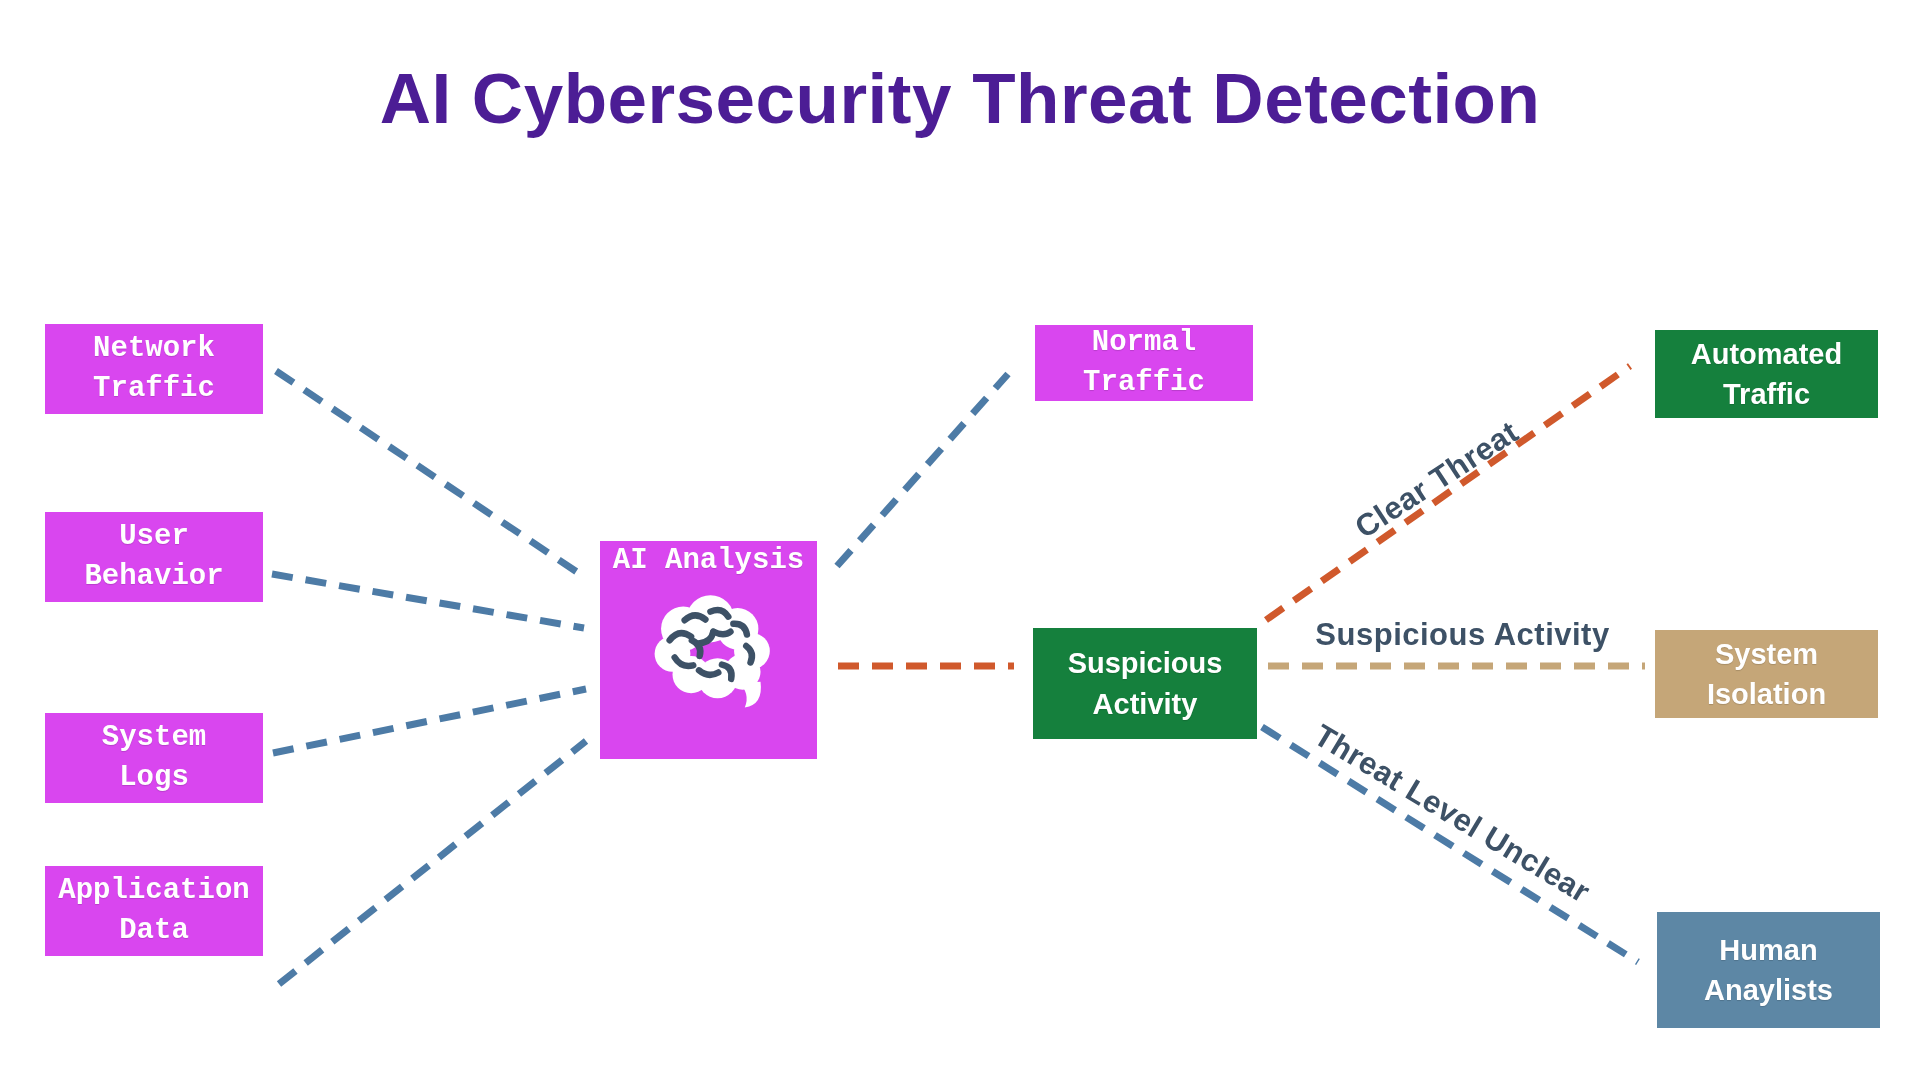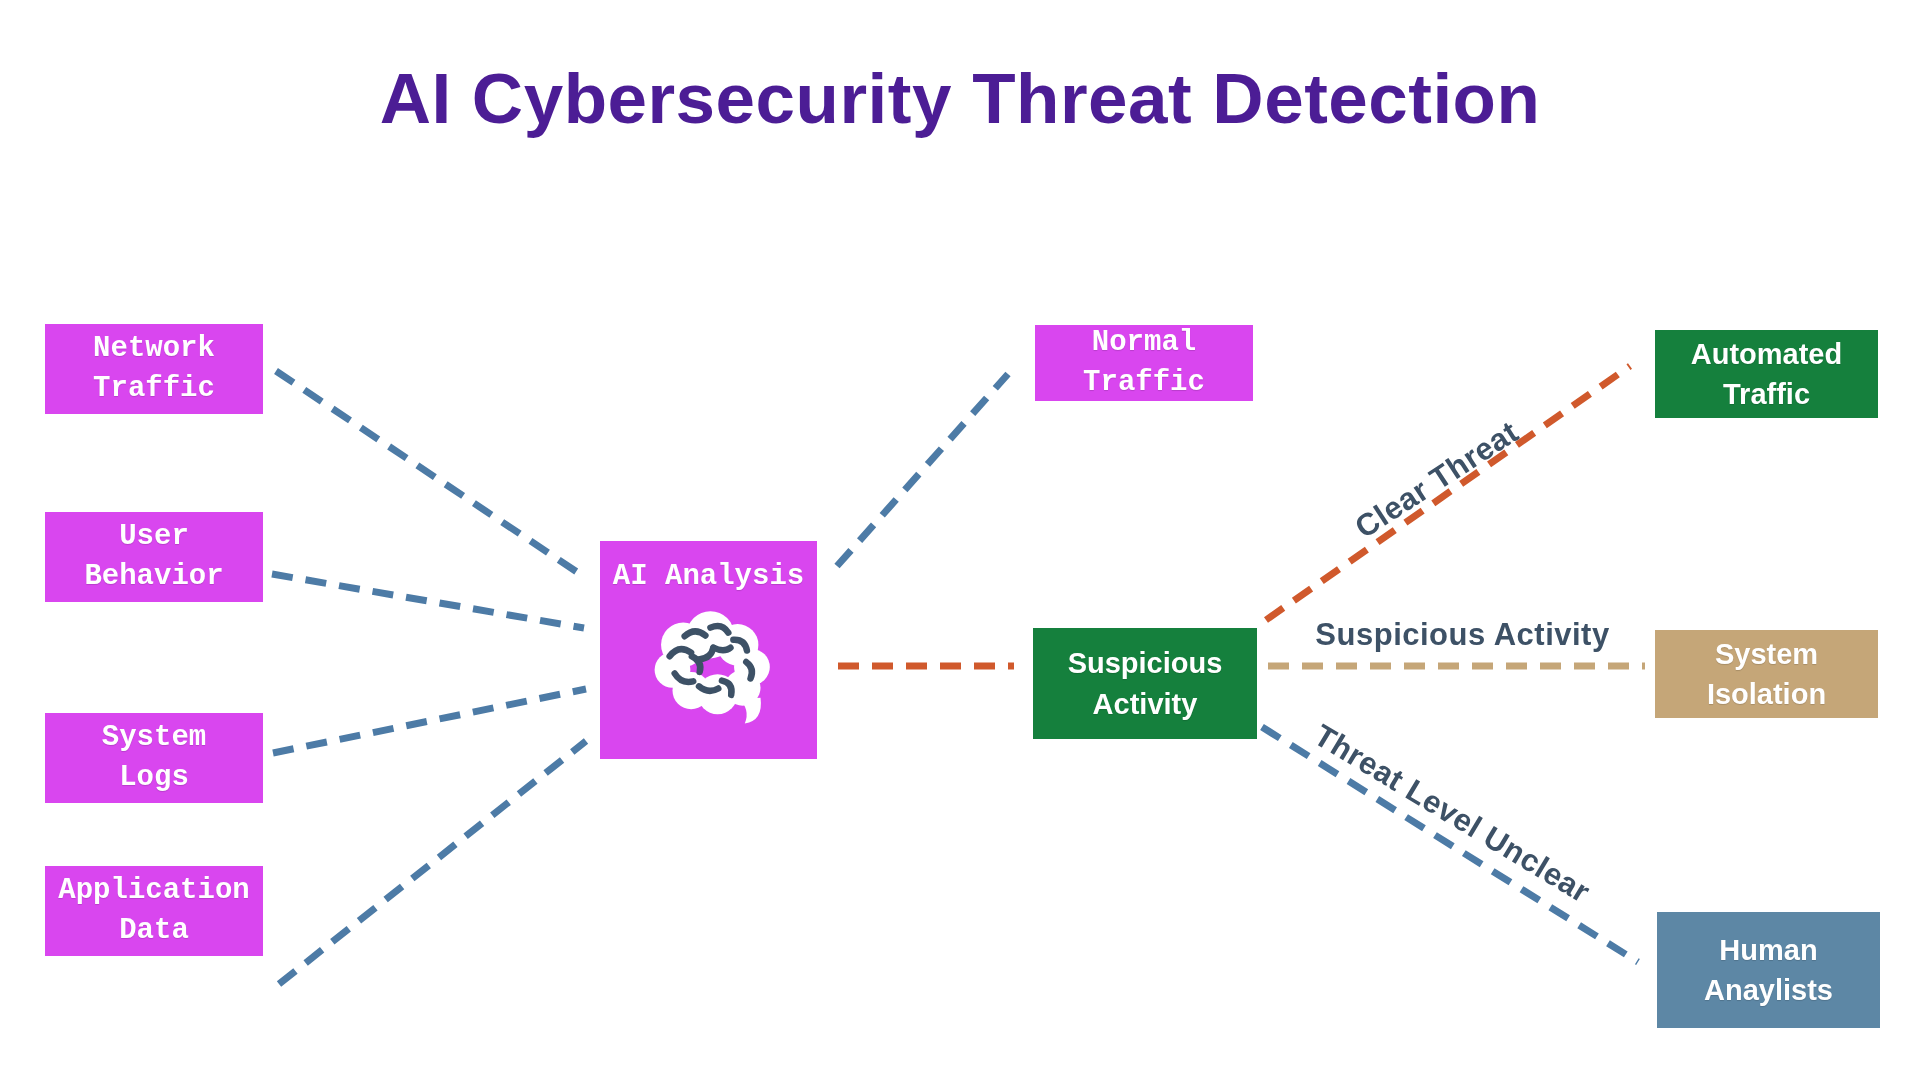--- a/index.html
+++ b/index.html
@@ -24,21 +24,21 @@
   .steel{background:#5d87a5;}
   
   .in-box{left:45px;width:218px;height:90px;}
   #node-network-traffic{top:324px;}
   #node-user-behavior{top:512px;}
   #node-system-logs{top:713px;}
   #node-application-data{top:866px;}
   
   #node-ai-analysis{
     left:600px;top:541px;width:217px;height:218px;justify-content:flex-start;
-    padding-top:16px;box-sizing:border-box;
+    box-sizing:border-box;
   }
   #node-ai-analysis .brain{width:150px;height:136px;margin-top:2px;}
   
   #node-normal-traffic{left:1035px;top:325px;width:218px;height:76px;}
   #node-suspicious-activity{left:1033px;top:628px;width:224px;height:111px;}
   
   .out-box{left:1655px;width:223px;height:88px;}
   #node-automated-blocks{top:330px;}
   #node-system-isolation{top:630px;}
   #node-human-analysts{top:912px;left:1657px;height:116px;}

